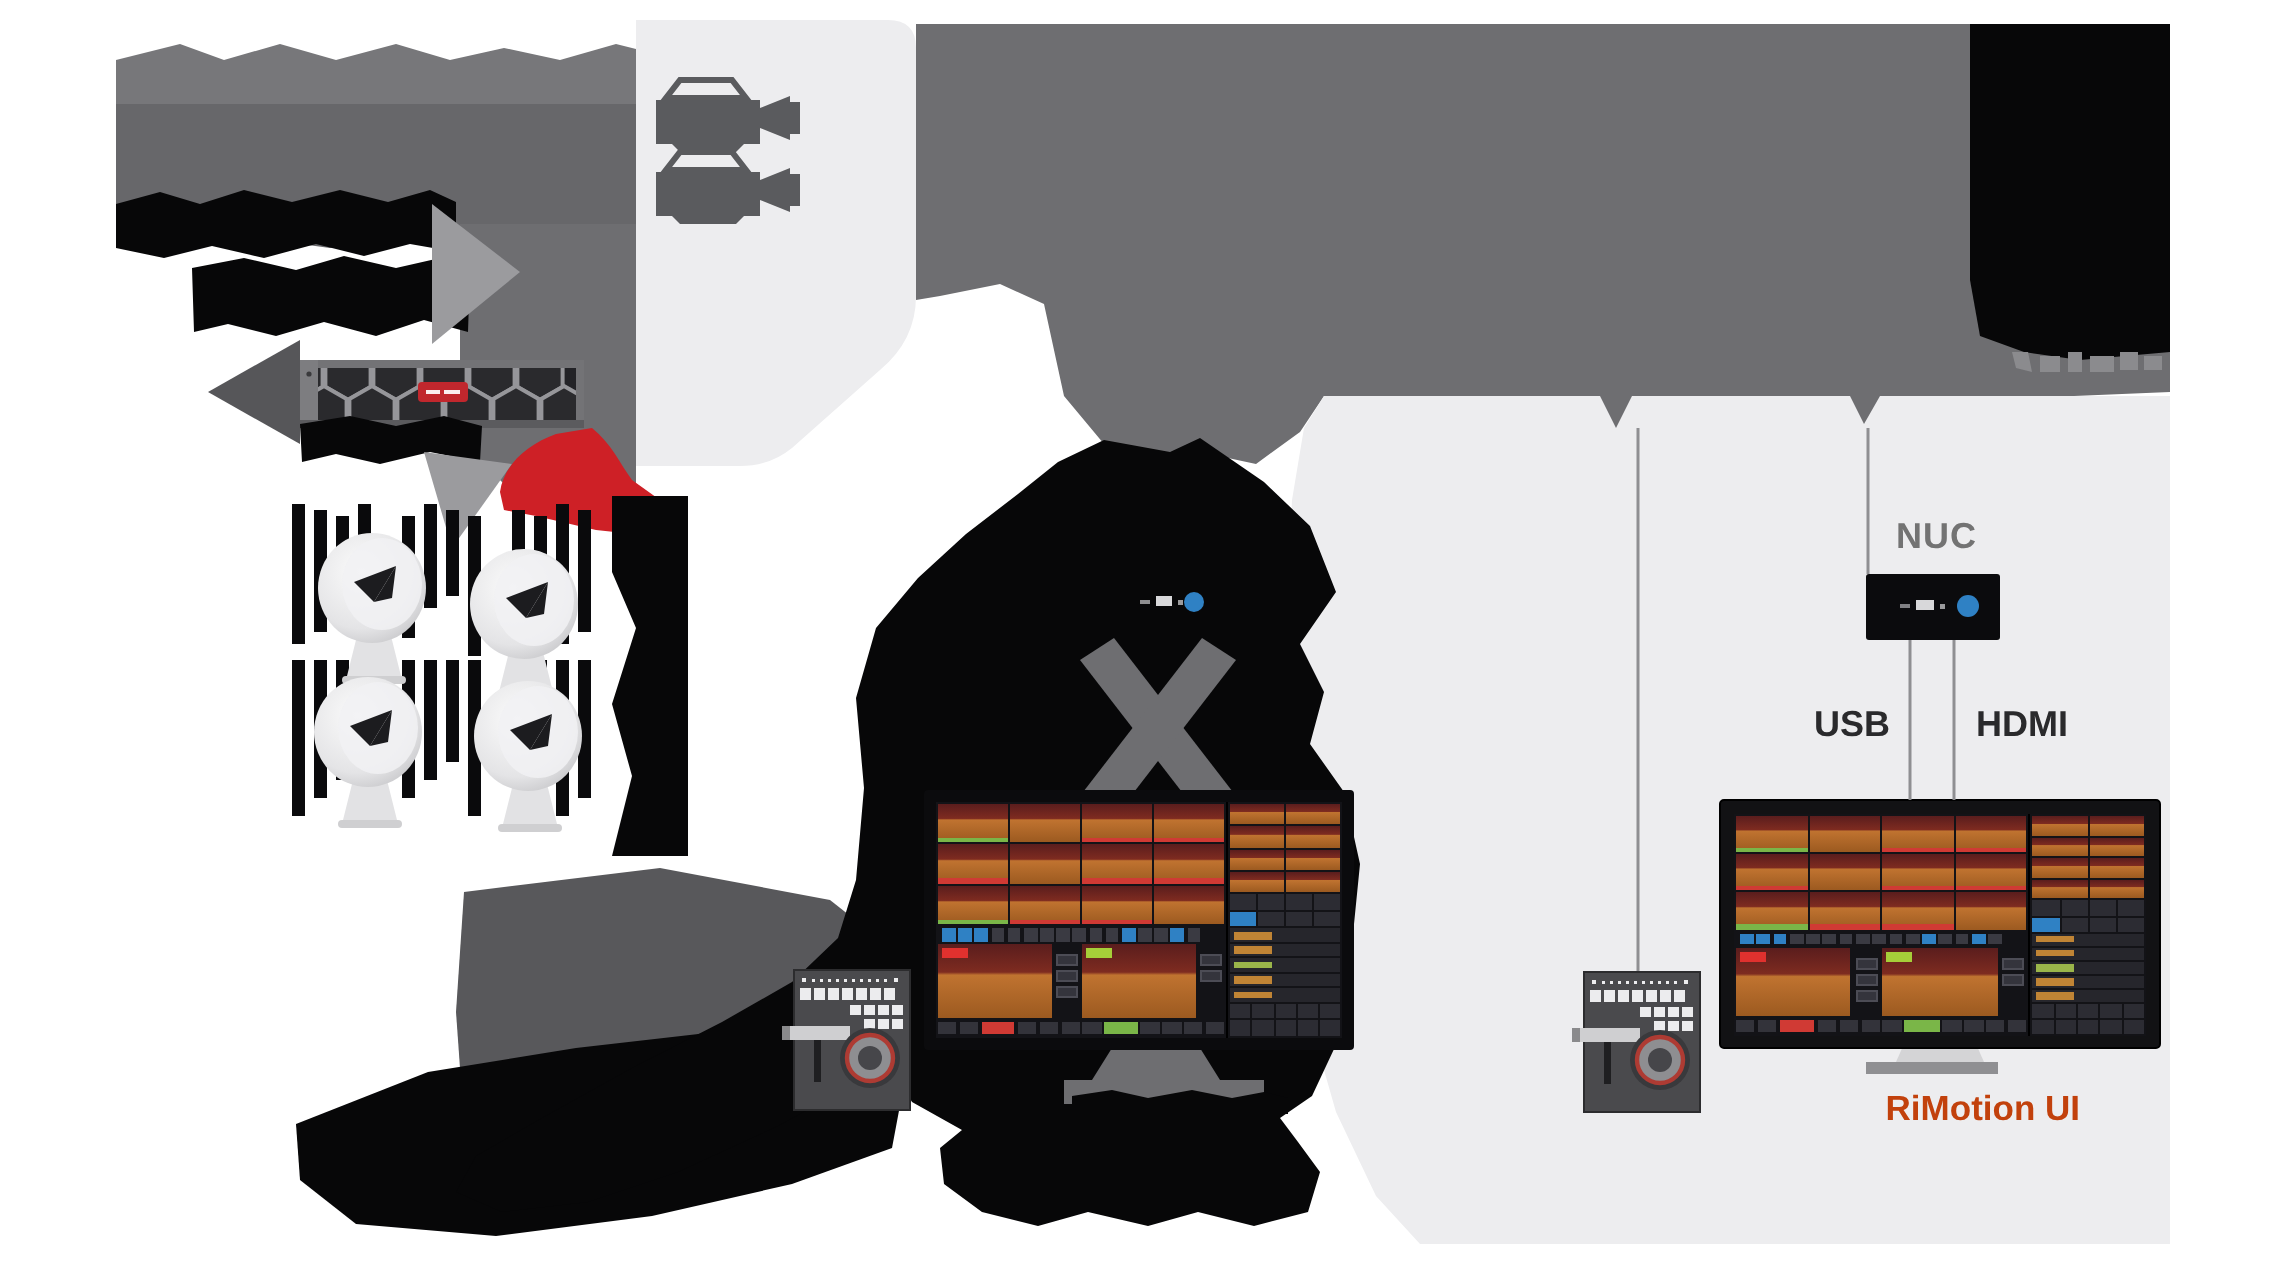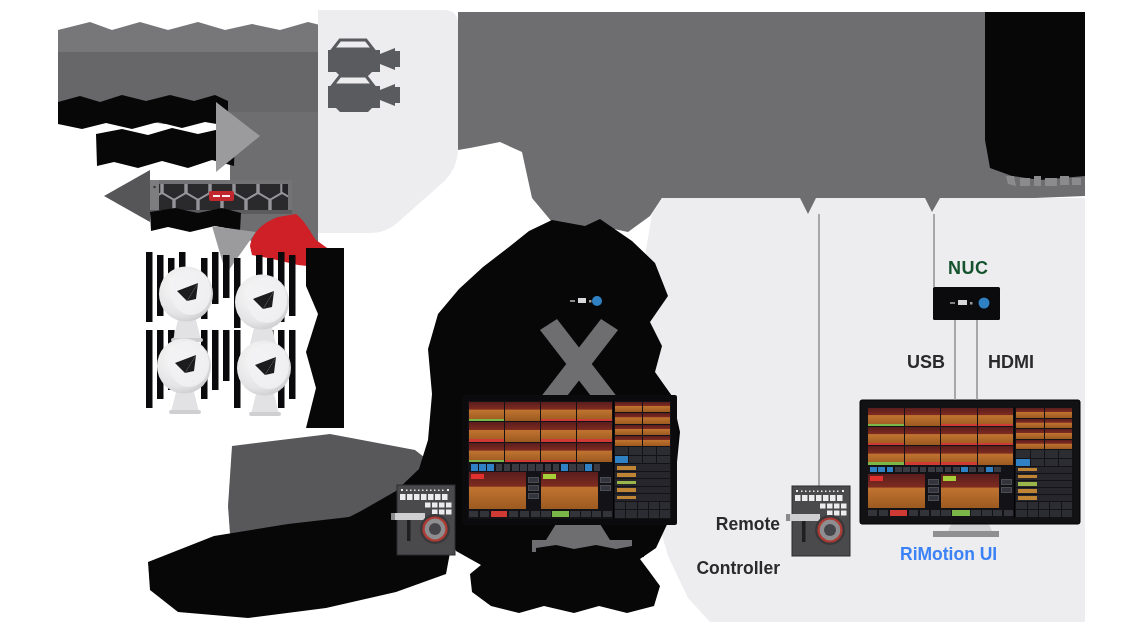--- a/index.html
+++ b/index.html
@@ -496,22 +496,18 @@
           <div class="mu-scell"></div>
           <div class="mu-scell"></div>
           <div class="mu-scell"></div>
           <div class="mu-scell"></div>
           <div class="mu-scell"></div>
           <div class="mu-scell"></div>
         </div>
       </div>
     </div>
 
-<div class="lbl" style="left: 948px; top: 257px; width: 64px; font-size: 18px; letter-spacing: 0.5px; color: #14532d;">NUC</div>
+<div class="lbl" style="left: 948px; top: 257px; width: 64px; font-size: 18px; letter-spacing: 0.5px; color: #737373;">NUC</div>
 <div class="lbl" style="left: 893px; top: 351px; width: 52px; text-align: right; font-size: 18px; color: rgb(42, 42, 44);">USB</div>
 <div class="lbl" style="left: 988px; top: 351px; width: 60px; font-size: 18px; color: rgb(42, 42, 44);">HDMI</div>
-<div class="lbl" style="left: 686px; top: 491px; width: 94px; text-align: right; font-size: 17.5px; color: rgb(42, 42, 44);">
-  <span>Remote</span><br>
-  <span>Controller</span>
+<div class="lbl" style="left: 900px; top: 543px; width: 140px; text-align: right; font-size: 17.5px; color: #c2410c;">RiMotion UI</div>
+
 </div>
-<div class="lbl" style="left: 900px; top: 543px; width: 140px; text-align: left; font-size: 17.5px; color: #3b82f6;">RiMotion UI</div>
-
-</div>
 
 </body></html>

